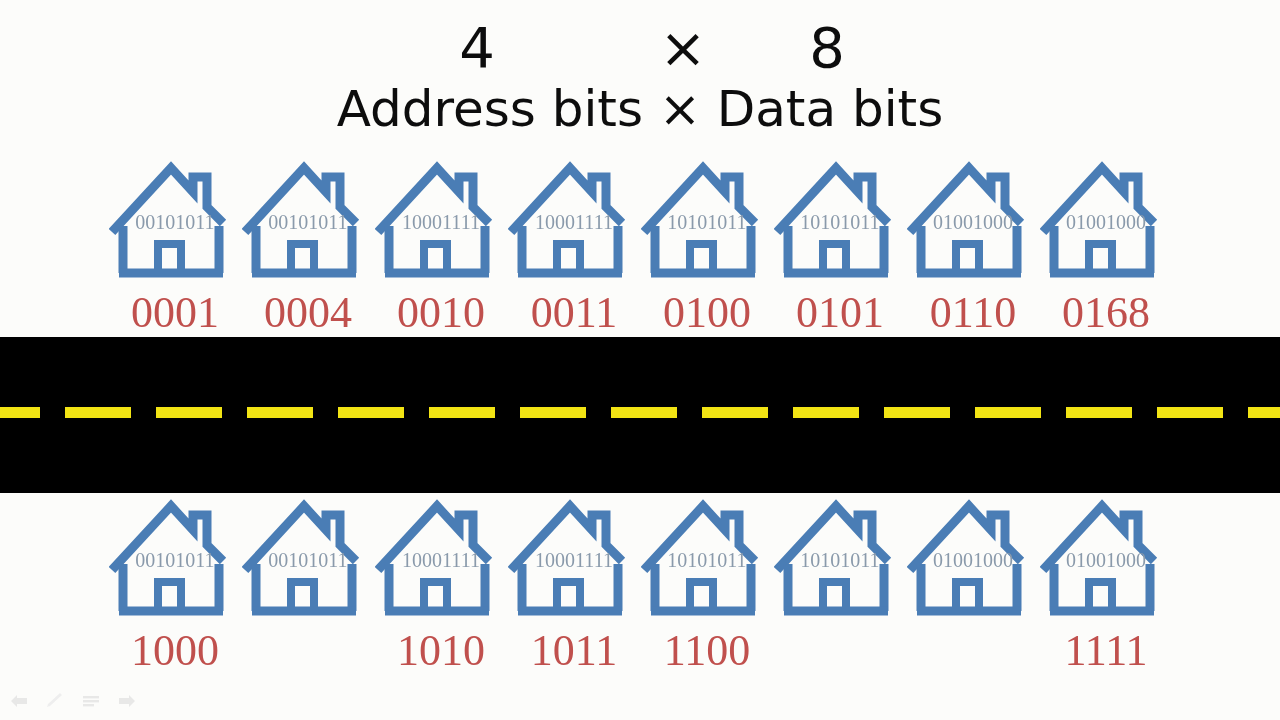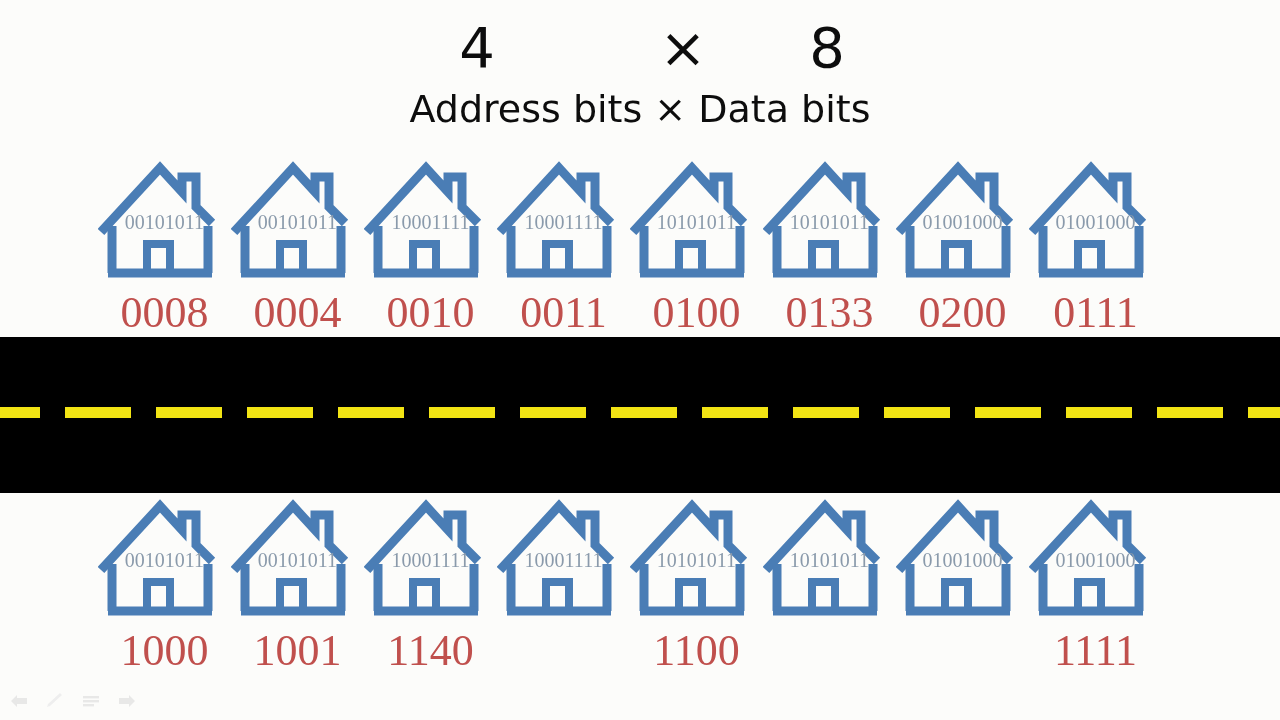--- a/index.html
+++ b/index.html
@@ -42,33 +42,33 @@
   #eq-addr-bits  { left: 404px; width: 146px; }
   #eq-times-sym  { left: 610px; width: 146px; }
   #eq-data-bits  { left: 754px; width: 146px; }
 
   #subtitle-line {
     position: absolute;
     top: 78px;
     left: 0;
     width: 1280px;
     color: #0d0d0d;
-    font-size: 38px;
+    font-size: 50px;
     line-height: 62px;
     font-family: "DejaVu Sans", sans-serif;
     white-space: nowrap;
   }
 
   
   .house-row {
     position: absolute;
     left: 98px;
     width: 1085px;
     display: flex;
-    justify-content: flex-start;
+    justify-content: center;
   }
   #house-row-top    { top: 160px; }
   #house-row-bottom { top: 498px; }
 
   .house-cell {
     width: 133px;
     position: relative;
   }
   .house-graphic {
     display: block;
@@ -156,21 +156,21 @@
       <div style="position: relative;">
         <svg class="house-graphic" viewBox="0 0 133 125">
           <path d="M3 72 L62 8 L84 32 L84 17 L98 17 L98 47 L114 63" fill="none" stroke="#4a7db5" stroke-width="9" stroke-linecap="butt" stroke-linejoin="miter"></path>
           <path d="M14 66 L14 113" fill="none" stroke="#4a7db5" stroke-width="9" stroke-linecap="butt" stroke-linejoin="miter"></path>
           <path d="M110 66 L110 113" fill="none" stroke="#4a7db5" stroke-width="9" stroke-linecap="butt" stroke-linejoin="miter"></path>
           <path d="M10 113 L114 113" fill="none" stroke="#4a7db5" stroke-width="9" stroke-linecap="butt" stroke-linejoin="miter"></path>
           <path d="M49 113 L49 84 L72 84 L72 113" fill="none" stroke="#4a7db5" stroke-width="8" stroke-linecap="butt" stroke-linejoin="miter"></path>
         </svg>
         <div class="house-data-bits">00101011</div>
       </div>
-      <div class="house-address">0008</div>
+      <div class="house-address">0001</div>
     </div>
     <div class="house-cell">
       <div style="position: relative;">
         <svg class="house-graphic" viewBox="0 0 133 125">
           <path d="M3 72 L62 8 L84 32 L84 17 L98 17 L98 47 L114 63" fill="none" stroke="#4a7db5" stroke-width="9" stroke-linecap="butt" stroke-linejoin="miter"></path>
           <path d="M14 66 L14 113" fill="none" stroke="#4a7db5" stroke-width="9" stroke-linecap="butt" stroke-linejoin="miter"></path>
           <path d="M110 66 L110 113" fill="none" stroke="#4a7db5" stroke-width="9" stroke-linecap="butt" stroke-linejoin="miter"></path>
           <path d="M10 113 L114 113" fill="none" stroke="#4a7db5" stroke-width="9" stroke-linecap="butt" stroke-linejoin="miter"></path>
           <path d="M49 113 L49 84 L72 84 L72 113" fill="none" stroke="#4a7db5" stroke-width="8" stroke-linecap="butt" stroke-linejoin="miter"></path>
         </svg>
@@ -221,47 +221,47 @@
       <div style="position: relative;">
         <svg class="house-graphic" viewBox="0 0 133 125">
           <path d="M3 72 L62 8 L84 32 L84 17 L98 17 L98 47 L114 63" fill="none" stroke="#4a7db5" stroke-width="9" stroke-linecap="butt" stroke-linejoin="miter"></path>
           <path d="M14 66 L14 113" fill="none" stroke="#4a7db5" stroke-width="9" stroke-linecap="butt" stroke-linejoin="miter"></path>
           <path d="M110 66 L110 113" fill="none" stroke="#4a7db5" stroke-width="9" stroke-linecap="butt" stroke-linejoin="miter"></path>
           <path d="M10 113 L114 113" fill="none" stroke="#4a7db5" stroke-width="9" stroke-linecap="butt" stroke-linejoin="miter"></path>
           <path d="M49 113 L49 84 L72 84 L72 113" fill="none" stroke="#4a7db5" stroke-width="8" stroke-linecap="butt" stroke-linejoin="miter"></path>
         </svg>
         <div class="house-data-bits">10101011</div>
       </div>
-      <div class="house-address">0133</div>
+      <div class="house-address">0101</div>
     </div>
     <div class="house-cell">
       <div style="position: relative;">
         <svg class="house-graphic" viewBox="0 0 133 125">
           <path d="M3 72 L62 8 L84 32 L84 17 L98 17 L98 47 L114 63" fill="none" stroke="#4a7db5" stroke-width="9" stroke-linecap="butt" stroke-linejoin="miter"></path>
           <path d="M14 66 L14 113" fill="none" stroke="#4a7db5" stroke-width="9" stroke-linecap="butt" stroke-linejoin="miter"></path>
           <path d="M110 66 L110 113" fill="none" stroke="#4a7db5" stroke-width="9" stroke-linecap="butt" stroke-linejoin="miter"></path>
           <path d="M10 113 L114 113" fill="none" stroke="#4a7db5" stroke-width="9" stroke-linecap="butt" stroke-linejoin="miter"></path>
           <path d="M49 113 L49 84 L72 84 L72 113" fill="none" stroke="#4a7db5" stroke-width="8" stroke-linecap="butt" stroke-linejoin="miter"></path>
         </svg>
         <div class="house-data-bits">01001000</div>
       </div>
-      <div class="house-address">0200</div>
+      <div class="house-address">0110</div>
     </div>
     <div class="house-cell">
       <div style="position: relative;">
         <svg class="house-graphic" viewBox="0 0 133 125">
           <path d="M3 72 L62 8 L84 32 L84 17 L98 17 L98 47 L114 63" fill="none" stroke="#4a7db5" stroke-width="9" stroke-linecap="butt" stroke-linejoin="miter"></path>
           <path d="M14 66 L14 113" fill="none" stroke="#4a7db5" stroke-width="9" stroke-linecap="butt" stroke-linejoin="miter"></path>
           <path d="M110 66 L110 113" fill="none" stroke="#4a7db5" stroke-width="9" stroke-linecap="butt" stroke-linejoin="miter"></path>
           <path d="M10 113 L114 113" fill="none" stroke="#4a7db5" stroke-width="9" stroke-linecap="butt" stroke-linejoin="miter"></path>
           <path d="M49 113 L49 84 L72 84 L72 113" fill="none" stroke="#4a7db5" stroke-width="8" stroke-linecap="butt" stroke-linejoin="miter"></path>
         </svg>
         <div class="house-data-bits">01001000</div>
       </div>
-      <div class="house-address">0111</div>
+      <div class="house-address">0168</div>
     </div>
   </div>
 
 <div id="road">
   <div id="road-center-line">
       <div class="road-dash" style="left: -26px; width: 66px; background: rgb(242, 228, 20);"></div>
       <div class="road-dash" style="left: 65px; width: 66px; background: rgb(242, 228, 20);"></div>
       <div class="road-dash" style="left: 156px; width: 66px; background: rgb(242, 228, 20);"></div>
       <div class="road-dash" style="left: 247px; width: 66px; background: rgb(242, 228, 20);"></div>
       <div class="road-dash" style="left: 338px; width: 66px; background: rgb(242, 228, 20);"></div>
@@ -296,46 +296,46 @@
       <div style="position: relative;">
         <svg class="house-graphic" viewBox="0 0 133 125">
           <path d="M3 72 L62 8 L84 32 L84 17 L98 17 L98 47 L114 63" fill="none" stroke="#4a7db5" stroke-width="9" stroke-linecap="butt" stroke-linejoin="miter"></path>
           <path d="M14 66 L14 113" fill="none" stroke="#4a7db5" stroke-width="9" stroke-linecap="butt" stroke-linejoin="miter"></path>
           <path d="M110 66 L110 113" fill="none" stroke="#4a7db5" stroke-width="9" stroke-linecap="butt" stroke-linejoin="miter"></path>
           <path d="M10 113 L114 113" fill="none" stroke="#4a7db5" stroke-width="9" stroke-linecap="butt" stroke-linejoin="miter"></path>
           <path d="M49 113 L49 84 L72 84 L72 113" fill="none" stroke="#4a7db5" stroke-width="8" stroke-linecap="butt" stroke-linejoin="miter"></path>
         </svg>
         <div class="house-data-bits">00101011</div>
       </div>
-      <div class="house-address">1001</div>
     </div>
     <div class="house-cell">
       <div style="position: relative;">
         <svg class="house-graphic" viewBox="0 0 133 125">
           <path d="M3 72 L62 8 L84 32 L84 17 L98 17 L98 47 L114 63" fill="none" stroke="#4a7db5" stroke-width="9" stroke-linecap="butt" stroke-linejoin="miter"></path>
           <path d="M14 66 L14 113" fill="none" stroke="#4a7db5" stroke-width="9" stroke-linecap="butt" stroke-linejoin="miter"></path>
           <path d="M110 66 L110 113" fill="none" stroke="#4a7db5" stroke-width="9" stroke-linecap="butt" stroke-linejoin="miter"></path>
           <path d="M10 113 L114 113" fill="none" stroke="#4a7db5" stroke-width="9" stroke-linecap="butt" stroke-linejoin="miter"></path>
           <path d="M49 113 L49 84 L72 84 L72 113" fill="none" stroke="#4a7db5" stroke-width="8" stroke-linecap="butt" stroke-linejoin="miter"></path>
         </svg>
         <div class="house-data-bits">10001111</div>
       </div>
-      <div class="house-address">1140</div>
+      <div class="house-address">1010</div>
     </div>
     <div class="house-cell">
       <div style="position: relative;">
         <svg class="house-graphic" viewBox="0 0 133 125">
           <path d="M3 72 L62 8 L84 32 L84 17 L98 17 L98 47 L114 63" fill="none" stroke="#4a7db5" stroke-width="9" stroke-linecap="butt" stroke-linejoin="miter"></path>
           <path d="M14 66 L14 113" fill="none" stroke="#4a7db5" stroke-width="9" stroke-linecap="butt" stroke-linejoin="miter"></path>
           <path d="M110 66 L110 113" fill="none" stroke="#4a7db5" stroke-width="9" stroke-linecap="butt" stroke-linejoin="miter"></path>
           <path d="M10 113 L114 113" fill="none" stroke="#4a7db5" stroke-width="9" stroke-linecap="butt" stroke-linejoin="miter"></path>
           <path d="M49 113 L49 84 L72 84 L72 113" fill="none" stroke="#4a7db5" stroke-width="8" stroke-linecap="butt" stroke-linejoin="miter"></path>
         </svg>
         <div class="house-data-bits">10001111</div>
       </div>
+      <div class="house-address">1011</div>
     </div>
     <div class="house-cell">
       <div style="position: relative;">
         <svg class="house-graphic" viewBox="0 0 133 125">
           <path d="M3 72 L62 8 L84 32 L84 17 L98 17 L98 47 L114 63" fill="none" stroke="#4a7db5" stroke-width="9" stroke-linecap="butt" stroke-linejoin="miter"></path>
           <path d="M14 66 L14 113" fill="none" stroke="#4a7db5" stroke-width="9" stroke-linecap="butt" stroke-linejoin="miter"></path>
           <path d="M110 66 L110 113" fill="none" stroke="#4a7db5" stroke-width="9" stroke-linecap="butt" stroke-linejoin="miter"></path>
           <path d="M10 113 L114 113" fill="none" stroke="#4a7db5" stroke-width="9" stroke-linecap="butt" stroke-linejoin="miter"></path>
           <path d="M49 113 L49 84 L72 84 L72 113" fill="none" stroke="#4a7db5" stroke-width="8" stroke-linecap="butt" stroke-linejoin="miter"></path>
         </svg>

